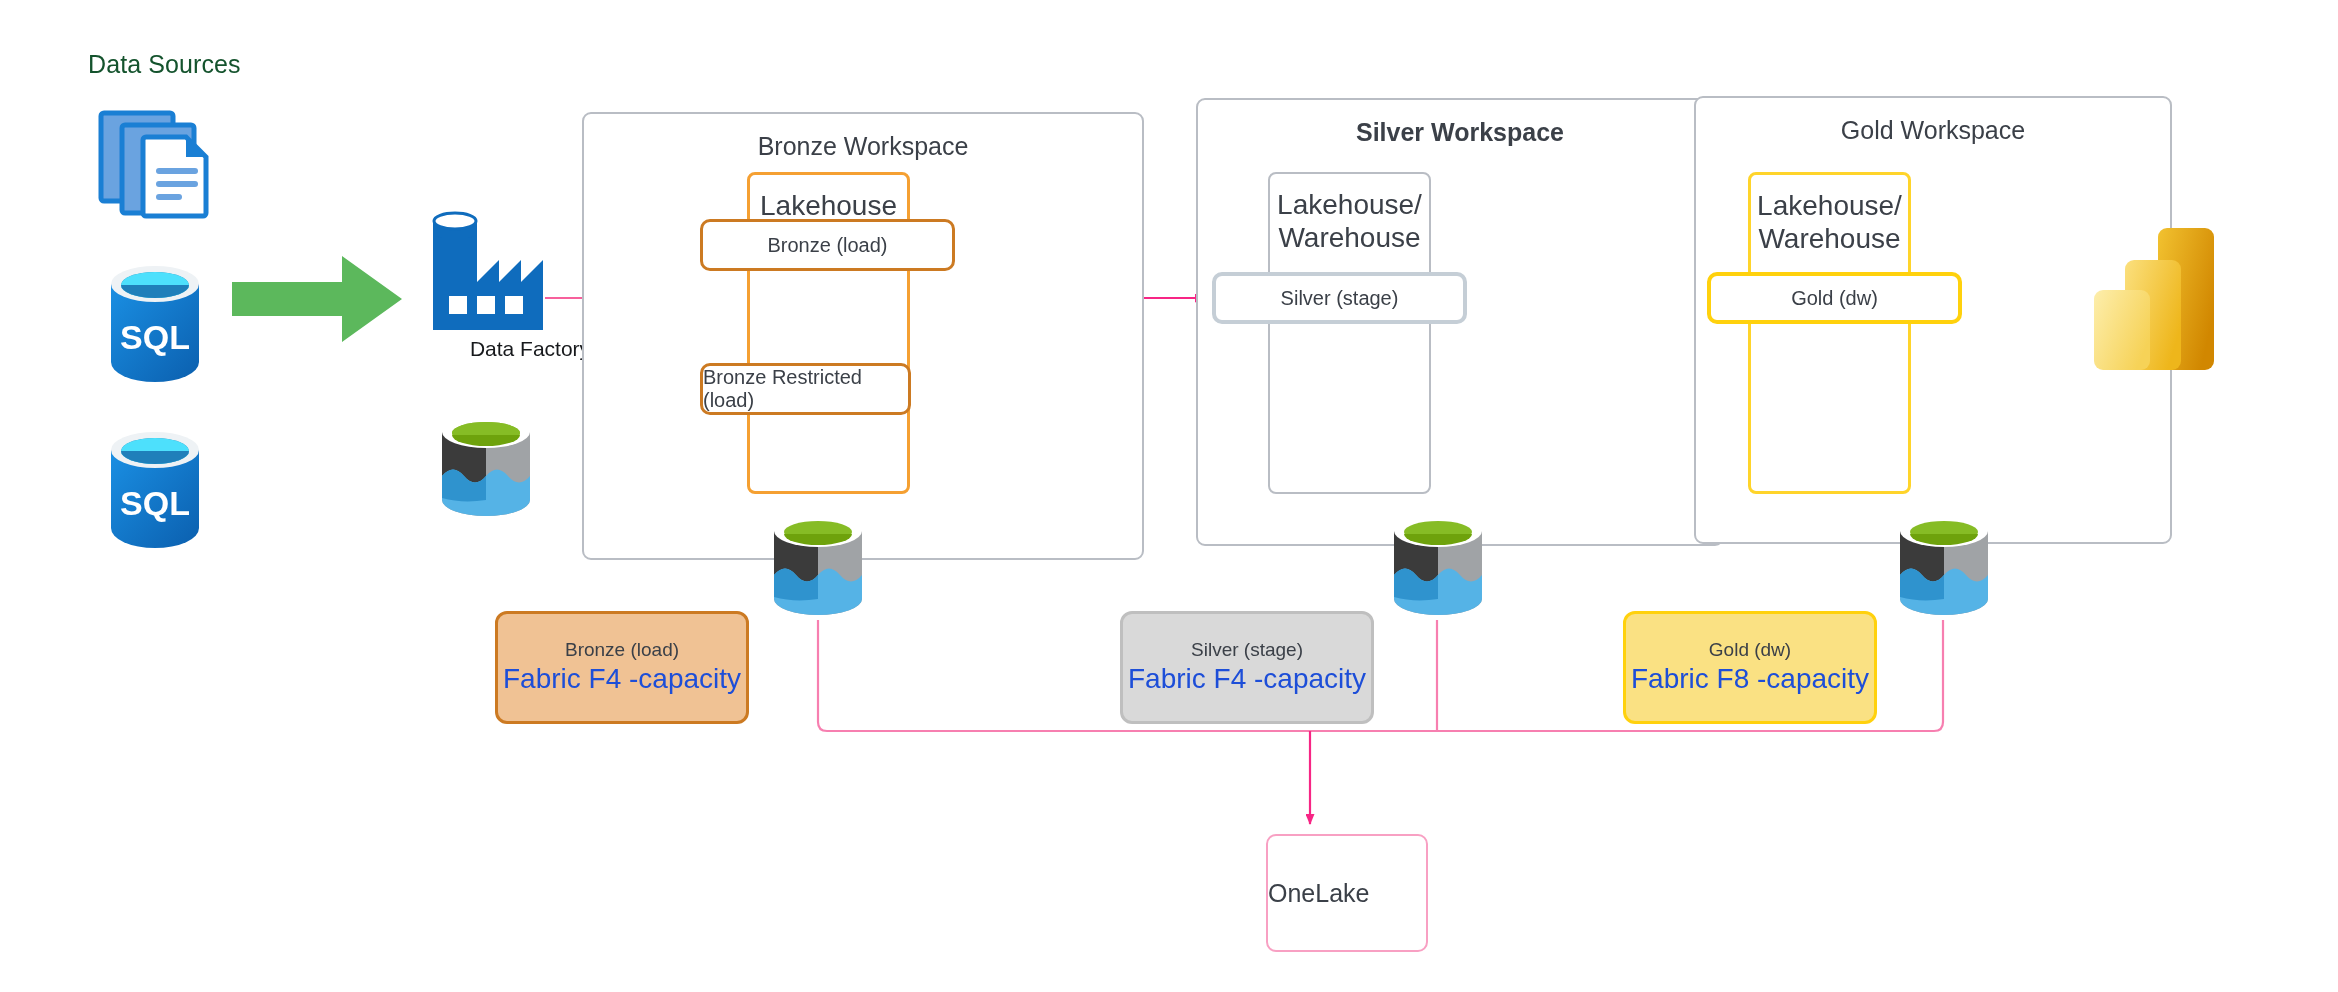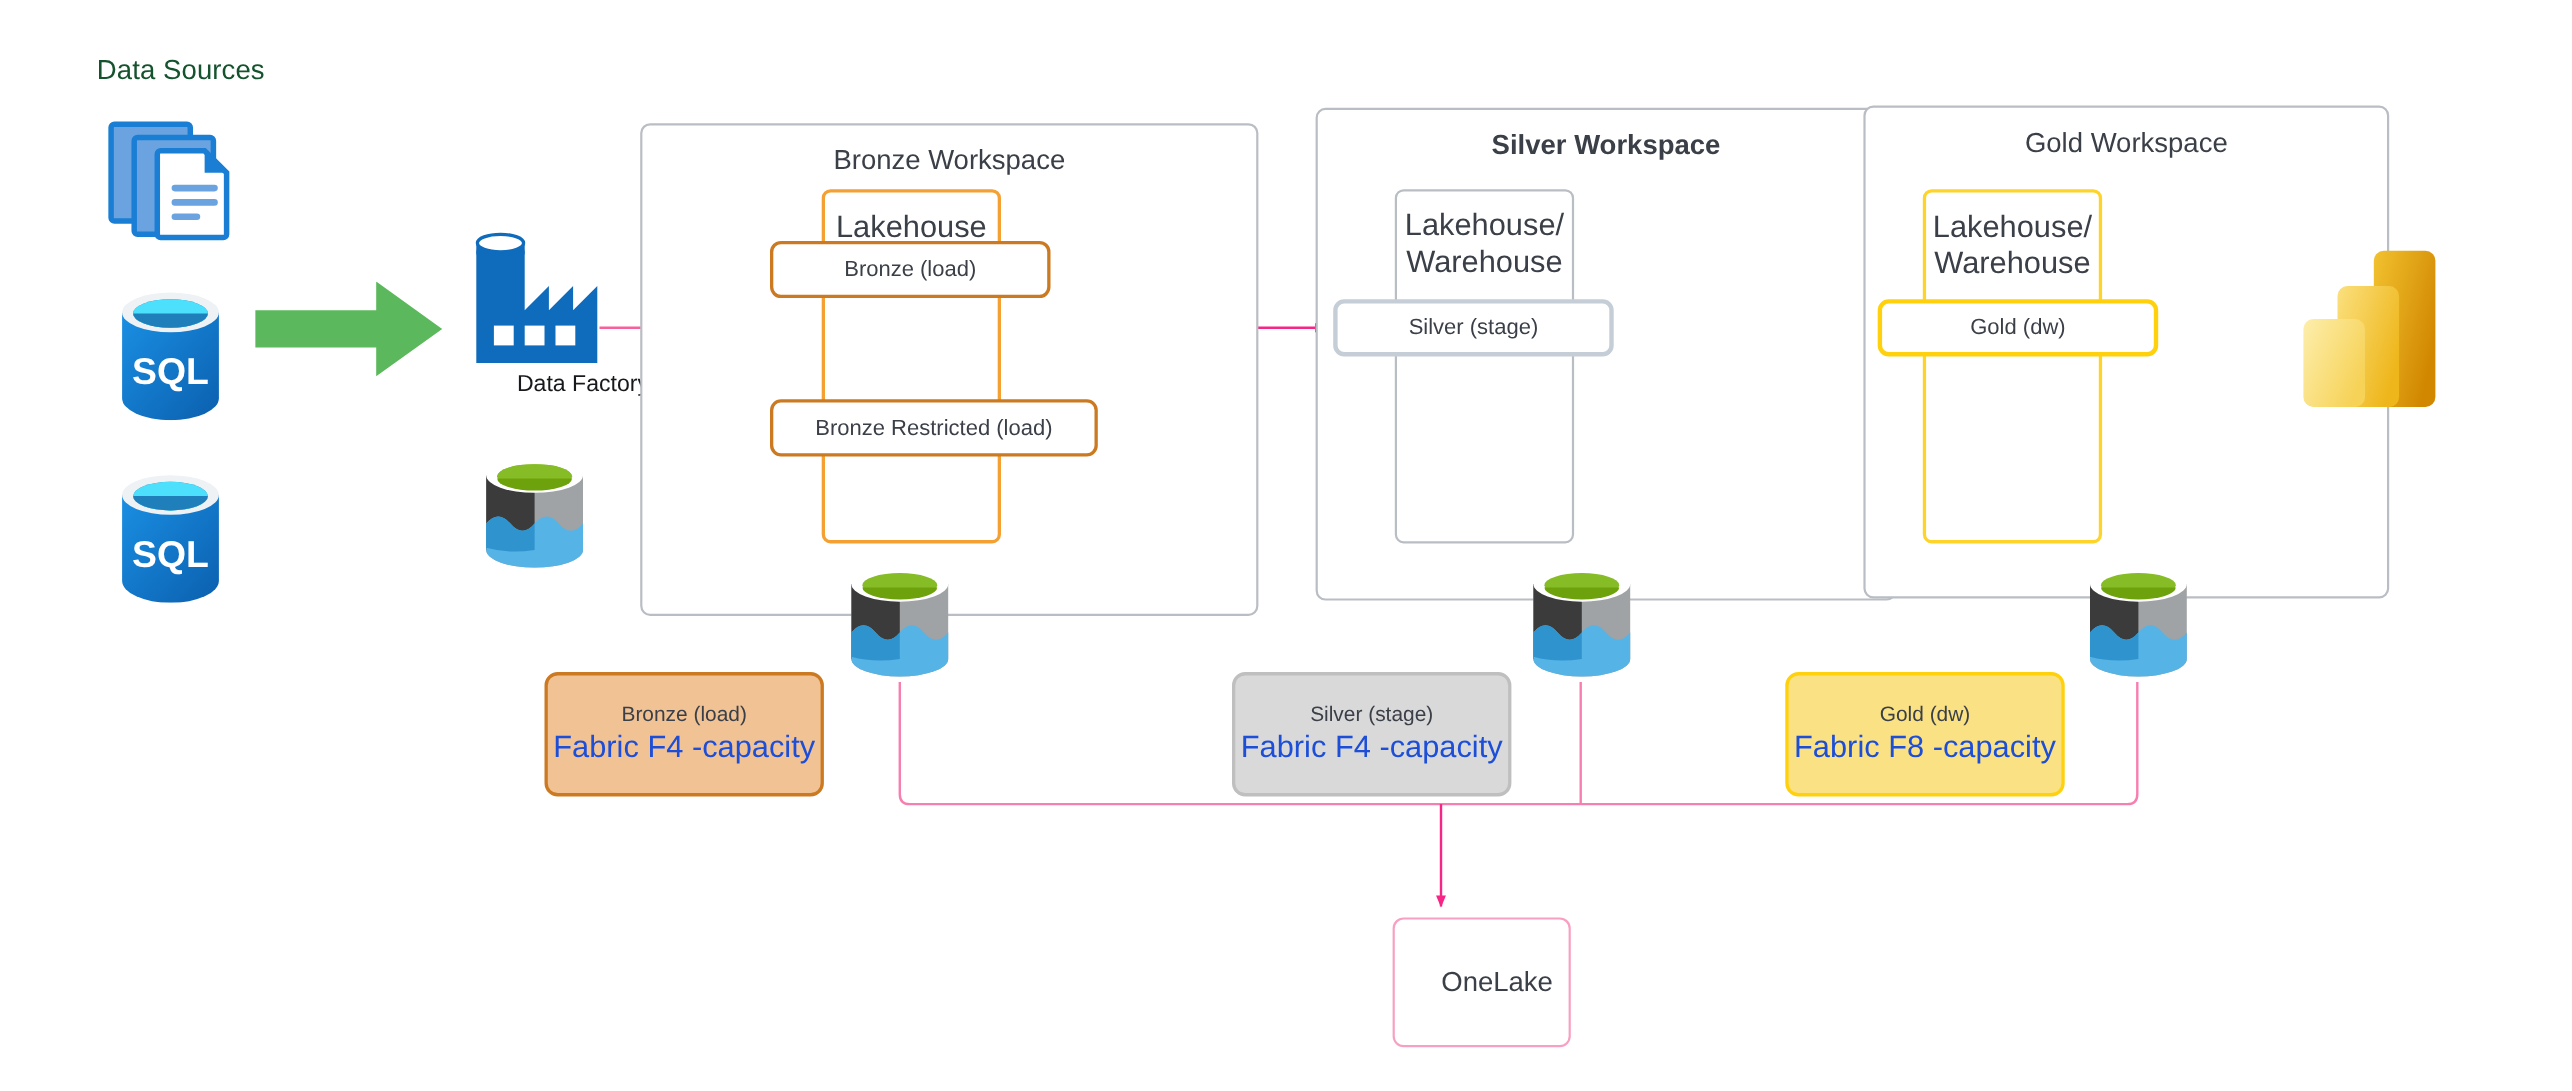--- a/index.html
+++ b/index.html
@@ -112,24 +112,22 @@
   }
 
   
   .onelake-box {
     border: 2px solid #f8a0c3;
     border-radius: 10px;
     background: #ffffff;
     box-sizing: border-box;
     display: flex;
     align-items: center;
-    justify-content: center;
     font-size: 25px;
     color: #3b4048;
-    padding-left: 28px;
   }
 
   
   .icon { display: block; }
 </style>
 </head>
 <body>
 
 <div id="canvas">
 
@@ -262,21 +260,21 @@
   </div>
 
   <div class="abs inner-panel" style="left:747px; top:172px; width:163px; height:322px; border:3px solid #f5a032;">
     <div class="inner-panel-title">Lakehouse</div>
   </div>
 
   <div class="abs stage-box" style="left:700px; top:219px; width:255px; height:52px; border:3.5px solid #cc7a22;">
     <span>Bronze (load)</span>
   </div>
 
-  <div class="abs stage-box" style="left:700px; top:363px; width:298px; height:52px; border:3.5px solid #cc7a22;">
+  <div class="abs stage-box" style="left:700px; top:363px; width:211px; height:52px; border:3.5px solid #cc7a22;">
     <span>Bronze Restricted (load)</span>
   </div>
 
   <div class="abs workspace" style="left:1196px; top:98px; width:528px; height:448px;font-weight:bold;">
     <div class="workspace-title">Silver Workspace</div>
   </div>
   <div class="abs inner-panel" style="left:1268px; top:172px; width:163px; height:322px; border:2.5px solid #b9bdc4;">
     <div class="inner-panel-title">Lakehouse/
 Warehouse</div>
   </div>

